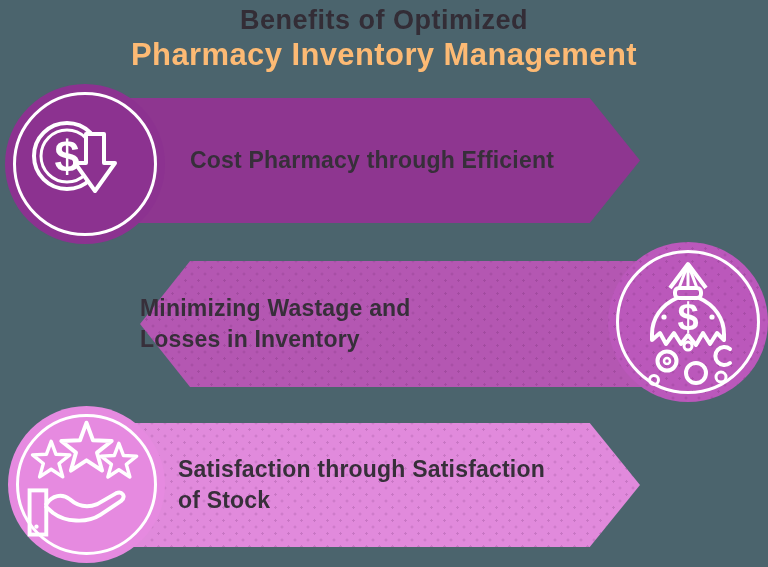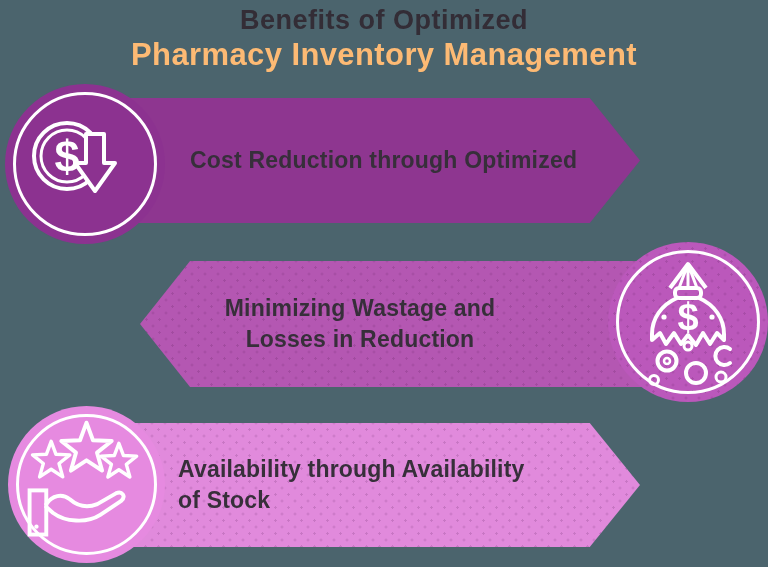--- a/index.html
+++ b/index.html
@@ -25,21 +25,21 @@
   .dotted {
     background-image:
       radial-gradient(rgba(70,15,70,.16) 1.2px, transparent 1.4px),
       radial-gradient(rgba(70,15,70,.16) 1.2px, transparent 1.4px);
     background-size:13px 13px;
     background-position:0 0, 6.5px 6.5px;
   }
   .text { position:absolute; inset:0; display:flex; flex-direction:column; justify-content:center; z-index:3; }
   .line { font-size:23px; font-weight:700; color:#372f3a; line-height:31px; white-space:nowrap; letter-spacing:.2px; }
   .b1 .text { padding-left:90px; }
-  .b2 .text { padding-right:110px; align-items:center; text-align:right; }
+  .b2 .text { padding-right:110px; align-items:flex-start; text-align:right; }
   .b3 .text { padding-left:78px; }
 
   
   .circle { position:absolute; border-radius:50%; z-index:4; }
   .circle::after { content:""; position:absolute; inset:8px; border:3px solid #ffffff; border-radius:50%; }
   .c1 { left:5px;   top:84px;  width:160px; height:160px; background-color:#8c3290; }
   .c2 { left:608px; top:242px; width:160px; height:160px; background-color:#bb58bb; }
   .c3 { left:8px;   top:406px; width:157px; height:157px; background-color:#e68ae0; }
   .circle svg { position:absolute; left:0; top:0; width:100%; height:100%; }
 </style>
@@ -49,36 +49,36 @@
 <div id="canvas">
 
   <div class="title">
     <div class="t1">Benefits of Optimized</div>
     <div class="t2">Pharmacy Inventory Management</div>
   </div>
 
   <div class="banner b1">
     <div class="shape"></div>
     <div class="text">
-      <div class="line">Cost Reduction through Optimized</div>
+      <div class="line">Cost Pharmacy through Efficient</div>
     </div>
   </div>
 
   <div class="banner b2">
     <div class="shape dotted"></div>
     <div class="text">
       <div class="line">Minimizing Wastage and</div>
-      <div class="line">Losses in Reduction</div>
+      <div class="line">Losses in Inventory</div>
     </div>
   </div>
 
   <div class="banner b3">
     <div class="shape dotted"></div>
     <div class="text">
-      <div class="line">Availability through Availability</div>
+      <div class="line">Satisfaction through Satisfaction</div>
       <div class="line">of Stock</div>
     </div>
   </div>
 
   <div class="circle c1">
     <svg viewBox="0 0 160 160">
       <circle cx="62" cy="72" r="33" fill="none" stroke="#ffffff" stroke-width="4"></circle>
       <circle cx="62" cy="72" r="26" fill="none" stroke="#ffffff" stroke-width="3"></circle>
       <text x="62" y="88" font-size="45" font-weight="700" fill="#ffffff" text-anchor="middle" font-family="Liberation Sans, sans-serif">$</text>
       <polygon points="81,50 99,50 99,79 110,79 90,107 70,79 81,79" fill="#8c3290" stroke="#ffffff" stroke-width="4" stroke-linejoin="round"></polygon>

